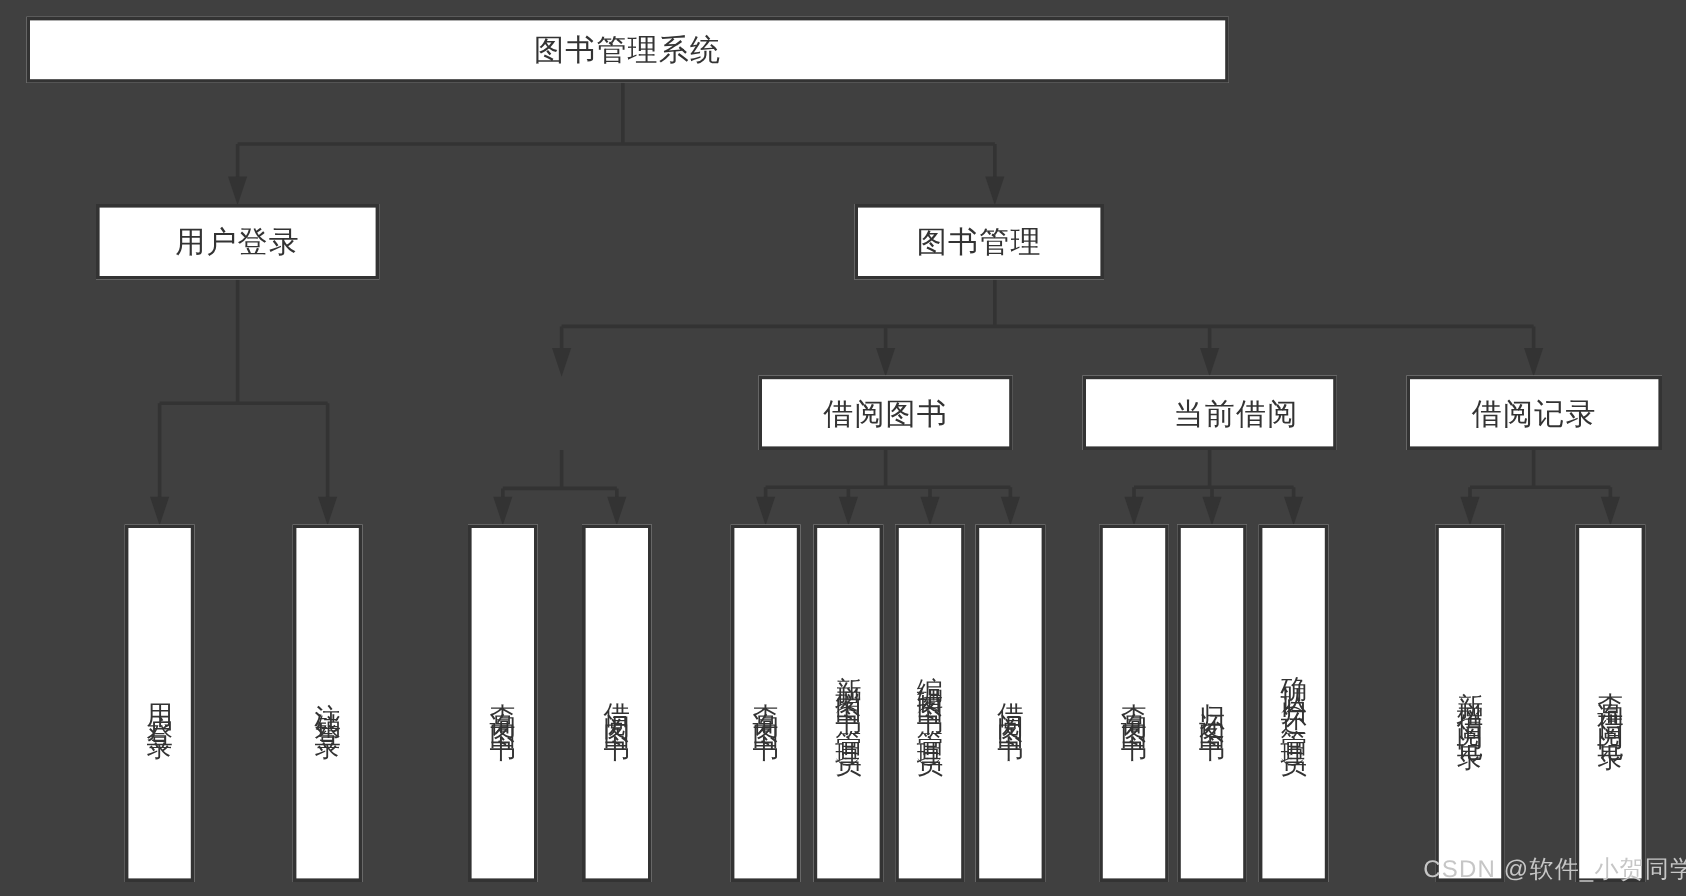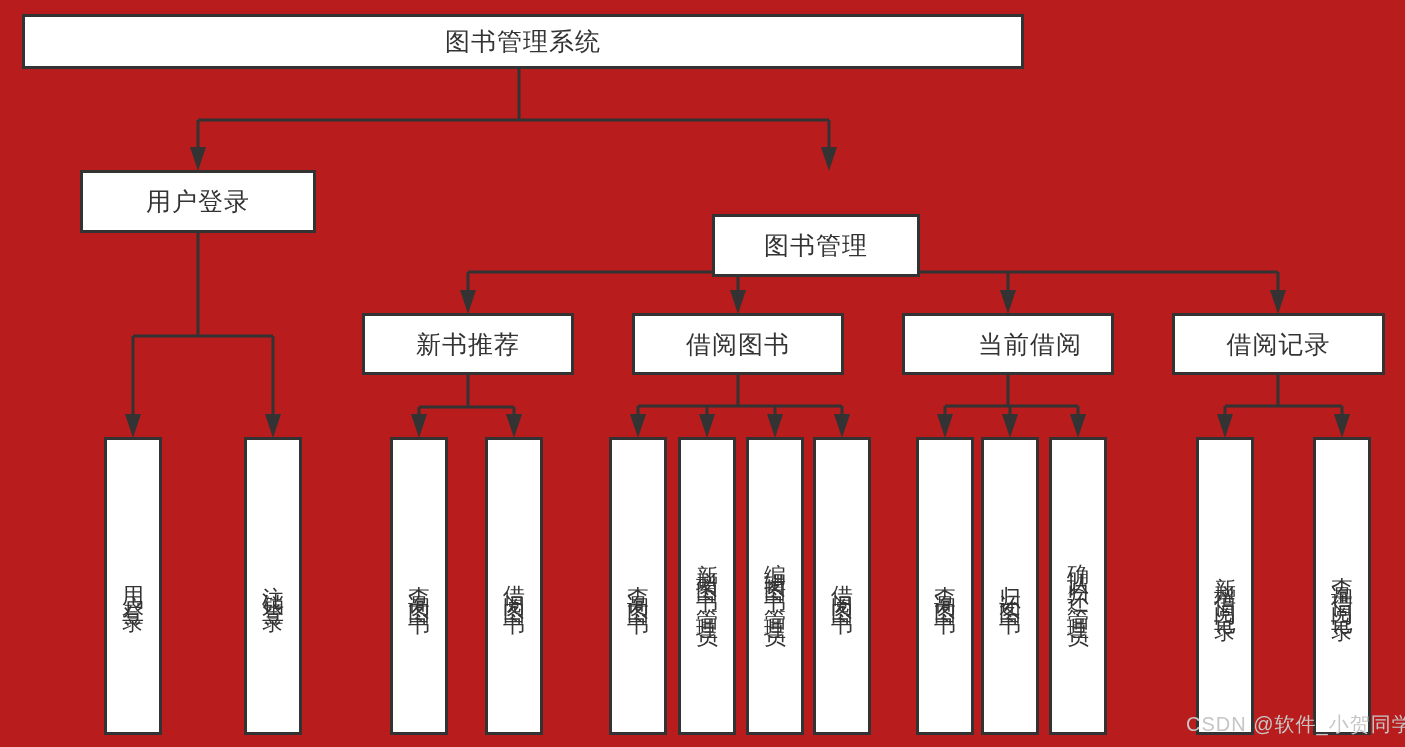--- a/index.html
+++ b/index.html
@@ -1,20 +1,20 @@
 <!DOCTYPE html>
 <html><head>
 <meta charset="utf-8">
 <style>
   html, body { margin: 0; padding: 0; background: #ffffff; }
   .canvas {
     position: relative;
     width: 1405px;
     height: 747px;
-    background: #b91c1c;
+    background: #404040;
     font-family: "Liberation Sans", "DejaVu Sans", sans-serif;
     overflow: hidden;
   }
   .wires {
     position: absolute;
     left: 0; top: 0;
     width: 1405px; height: 747px;
   }
   .wires path {
     stroke: #333333;
@@ -99,23 +99,22 @@
     <g>
       <path d="M1278 375 V406 M1225 406 H1342 M1225 406 V416 M1342 406 V416"></path>
       <polygon points="1217,414 1233,414 1225,438"></polygon>
       <polygon points="1334,414 1350,414 1342,438"></polygon>
     </g>
   </svg>
 
   <div class="node hbox" style="left:22px; top:14px; width:1002px; height:55px;">图书管理系统</div>
 
   <div class="node hbox" style="left:80px; top:170px; width:236px; height:63px;">用户登录</div>
-  <div class="node hbox" style="left:712px; top:170px; width:208px; height:63px;margin-top:44px;">图书管理</div>
+  <div class="node hbox" style="left:712px; top:170px; width:208px; height:63px;">图书管理</div>
 
-  <div class="node hbox" style="left:362px; top:313px; width:212px; height:62px;">新书推荐</div>
   <div class="node hbox" style="left:632px; top:313px; width:212px; height:62px;">借阅图书</div>
   <div class="node hbox" style="left:902px; top:313px; width:212px; height:62px;padding-left:44px;">当前借阅</div>
   <div class="node hbox" style="left:1172px; top:313px; width:213px; height:62px;">借阅记录</div>
 
   <div class="node vbox" style="left:104px; top:437px; width:58px; height:298px;">
     <span>用户登录</span>
   </div>
   <div class="node vbox" style="left:244px; top:437px; width:58px; height:298px;">
     <span>注销登录</span>
   </div>

